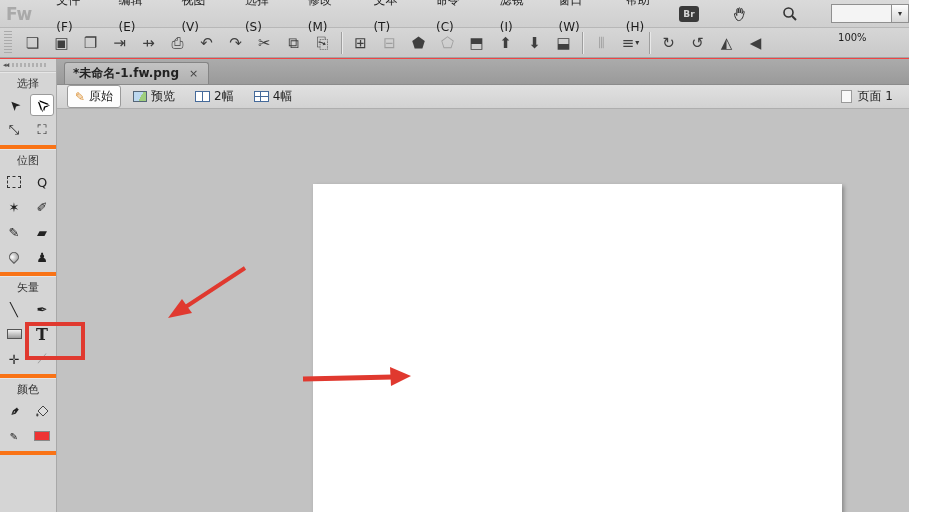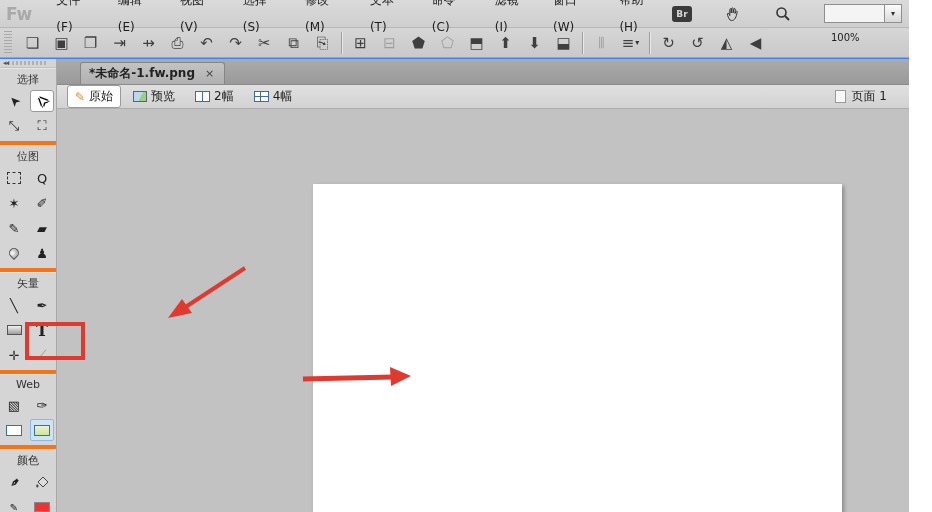--- a/index.html
+++ b/index.html
@@ -1,24 +1,24 @@
 <!DOCTYPE html>
 <html><head>
 <meta charset="utf-8">
 <style>
   * { margin:0; padding:0; box-sizing:border-box; }
   html,body { width:932px; height:512px; overflow:hidden; }
   body { font-family:"DejaVu Sans","Liberation Sans",sans-serif; font-size:12px; color:#1c1c1c; }
-  .app { position:relative; width:909px; height:512px; background:#3b82f6; overflow:hidden; }
+  .app { position:relative; width:909px; height:512px; background:#ef4444; overflow:hidden; }
 
   
   .menubar { height:28px; background:linear-gradient(#dadada,#cfcfcf); display:flex; align-items:center; border-bottom:1px solid #b7b7b7; padding-left:6px; }
   .fw-logo { font-size:17px; font-weight:bold; color:#a9a9a9; letter-spacing:-1px; margin-right:14px; }
   .menu-item { padding:16px 11px; line-height:27px; cursor:default; }
-  .menubar-right { margin-left:auto; display:flex; align-items:center; gap:32px; padding-right:7px; }
+  .menubar-right { margin-left:auto; display:flex; align-items:center; gap:32px; padding-right:0; }
   .br-btn { width:20px; height:16px; background:#3a3a3a; border-radius:3px; color:#d6d6d6; font-size:9px; font-weight:bold; display:flex; align-items:center; justify-content:center; }
   .mb-ico { width:18px; height:18px; display:flex; align-items:center; justify-content:center; }
   .zoom-box { display:flex; align-items:stretch; border:1px solid #8f8f8f; background:#f4f4f4; height:19px; width:78px; }
   .zoom-val { flex:1; padding:2px 6px; font-size:10px;margin-top:25px; }
   .zoom-arrow { width:17px; border-left:1px solid #8f8f8f; background:linear-gradient(#fdfdfd,#d8d8d8); display:flex; align-items:center; justify-content:center; font-size:8px; color:#333; }
 
   
   .toolbar { height:30px; background:linear-gradient(#d6d6d6,#c9c9c9); border-bottom:1px solid #a3a3a3; display:flex; align-items:center; padding-left:4px; }
   .tb-grip { width:8px; height:24px; margin-right:6px; background:repeating-linear-gradient(to bottom,#aaa 0 1px,transparent 1px 3px); }
   .tb-ico { width:29px; height:26px; display:flex; align-items:center; justify-content:center; font-size:15px; color:#3f3f3f; cursor:default; }
@@ -46,33 +46,33 @@
   .marquee-shape { width:14px; height:12px; border:1px dashed #333; }
   .rect-shape { width:15px; height:10px; background:linear-gradient(#f2f2f2,#9c9c9c); border:1px solid #555; }
   .drop-shape { width:10px; height:10px; background:radial-gradient(circle at 35% 35%,#fff,#8f8f8f); border:1px solid #555; border-radius:50% 50% 50% 0; transform:rotate(-45deg); }
   .slice-frame { width:16px; height:11px; border:1px solid #3a6ea5; background:#fff; display:flex; }
   .slice-frame.filled { background:linear-gradient(#eaf3d2,#cfe49a); }
   .swatch-red { width:16px; height:10px; background:#e33; border:1px solid #888; }
   .text-tool-glyph { font-family:"DejaVu Serif","Liberation Serif",serif; font-size:16px; font-weight:bold; }
 
   
   .docpane { flex:1; display:flex; flex-direction:column; min-width:0; }
-  .tabstrip { height:26px; background:linear-gradient(#ababab,#9a9a9a); display:flex; align-items:flex-end; padding-left:23px; border-bottom:1px solid #8b8b8b; }
+  .tabstrip { height:26px; background:linear-gradient(#ababab,#9a9a9a); display:flex; align-items:flex-end; padding-left:7px; border-bottom:1px solid #8b8b8b; }
   .tab { height:22px; background:linear-gradient(#c3c3c3,#b0b0b0); border:1px solid #858585; border-bottom:none; border-radius:3px 3px 0 0; display:flex; align-items:center; padding:0 8px; gap:8px; font-size:12px; font-weight:bold; color:#222; }
   .tab-close { font-weight:normal; font-size:11px; color:#444; width:13px; height:13px; line-height:12px; text-align:center; border:1px solid transparent; }
   .viewbar { height:24px; background:linear-gradient(#e0e0e0,#d2d2d2); border-bottom:1px solid #aeaeae; display:flex; align-items:center; padding-left:10px; gap:4px; }
   .vb-btn { display:flex; align-items:center; gap:4px; padding:2px 7px; border-radius:3px; border:1px solid transparent; font-size:12px; color:#222; }
   .vb-btn.selected { background:#fdfdfd; border-color:#9a9a9a; }
   .vb-pencil { color:#d98b2b; font-size:12px; }
   .vb-img { width:14px; height:11px; border:1px solid #567; background:linear-gradient(120deg,#bcd8ef 55%,#9fcf7e 55%); }
   .pane2 { width:15px; height:11px; border:1px solid #456a9a; background:#fff; display:flex; }
   .pane2 > i { flex:1; border-right:1px solid #456a9a; } .pane2 > i:last-child { border-right:none; }
   .pane4 { width:15px; height:11px; border:1px solid #456a9a; background:#fff; display:grid; grid-template-columns:1fr 1fr; grid-template-rows:1fr 1fr; }
   .pane4 > i { border-right:1px solid #456a9a; border-bottom:1px solid #456a9a; } .pane4 > i:nth-child(2n){border-right:none;} .pane4 > i:nth-child(n+3){border-bottom:none;}
-  .vb-right { margin-left:auto; display:flex; align-items:center; gap:6px; padding-right:22px; color:#222; }
+  .vb-right { margin-left:auto; display:flex; align-items:center; gap:6px; padding-right:16px; color:#222; }
   .page-ico { width:11px; height:13px; background:#f8f8f8; border:1px solid #9a9a9a; }
 
   
   .stage { flex:1; position:relative; background:#c2c2c2; overflow:hidden; }
   .canvas { position:absolute; left:256px; top:75px; width:529px; height:340px; background:#fff; box-shadow:2px 2px 4px rgba(0,0,0,.3); }
   .selection { position:absolute; left:335px; top:207px; width:361px; height:103px; border:1px solid #5aabdd; }
   .seltext { position:absolute; inset:0; display:flex; align-items:center; justify-content:center; font-size:82px; font-weight:bold; letter-spacing:5px; white-space:nowrap; font-family:"DejaVu Sans",sans-serif; }
   .handle { position:absolute; width:7px; height:7px; background:#2d9fe8; border:1px solid #1576b4; }
   .h-tl{left:-4px;top:-4px;} .h-tr{right:-4px;top:-4px;} .h-bl{left:-4px;bottom:-4px;} .h-br{right:-4px;bottom:-4px;}
   .h-ml{left:-4px;top:48px;} .h-mr{right:-4px;top:48px;}
@@ -224,37 +224,20 @@
             </span>
           <span class="tool">
               <span>✛</span>
             </span>
           <span class="tool disabled">
               <span>⟋</span>
             </span>
         </div>
       </div>
 
-      <div class="sb-section">
-        <div class="sb-title">Web</div>
-        <div class="tool-grid">
-          <span class="tool">
-              <span>▧</span>
-            </span>
-          <span class="tool">
-              <span>✑</span>
-            </span>
-          <span class="tool">
-              <span class="slice-frame"></span>
-            </span>
-          <span class="tool sel-blue">
-              <span class="slice-frame filled"></span>
-            </span>
-        </div>
-      </div>
 
       <div class="sb-section">
         <div class="sb-title">颜色</div>
         <div class="tool-grid">
           <span class="tool">
               <span class="rot-180">✒</span>
             </span>
           <span class="tool">
             <svg width="15" height="14" viewBox="0 0 15 14">
                 <path d="M3 7 L8 2 L13 7 L8 12 Z" fill="#dcdcdc" stroke="#444" stroke-width="1"></path>

